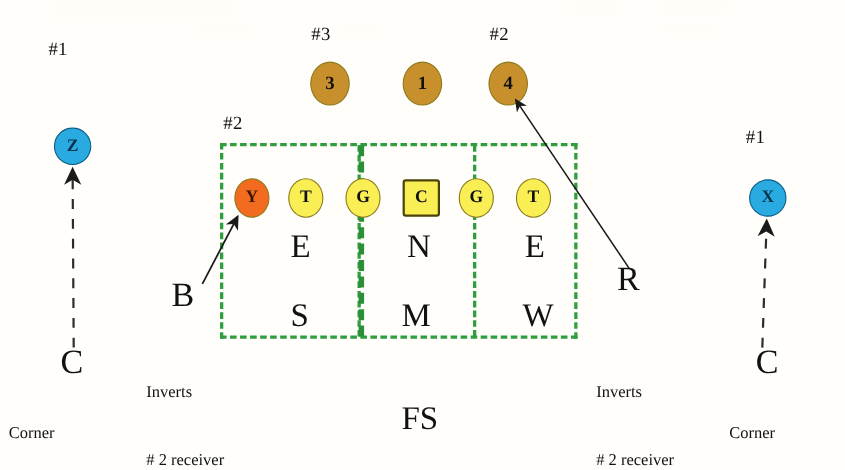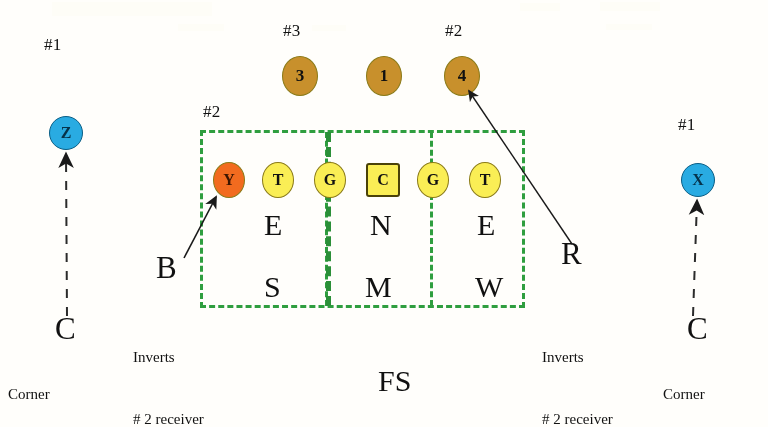--- a/index.html
+++ b/index.html
@@ -121,21 +121,21 @@
     </div>
 
   <div class="lbl lbl-pos" style="left:264px;top:209px;">E</div>
   <div class="lbl lbl-pos" style="left:370px;top:209px;">N</div>
   <div class="lbl lbl-pos" style="left:477px;top:209px;">E</div>
 
   <div class="lbl lbl-pos" style="left:264px;top:271px;">S</div>
   <div class="lbl lbl-pos" style="left:365px;top:271px;">M</div>
   <div class="lbl lbl-pos" style="left:475px;top:271px;">W</div>
 
-  <div class="lbl lbl-pos" style="left:378px;top:365px;">FS</div>
+  <div class="lbl lbl-pos" style="left:365px;top:365px;">FS</div>
 
   <div class="lbl lbl-num" style="left:44px;top:36px;">#1</div>
   <div class="disc" style="left:49px;top:116px;width:34px;height:34px;background:#29ABE2;border-color:#0b5e85;font-size:16px;color:#06324a;">
       <span>Z</span>
     </div>
 
   <div class="lbl lbl-num" style="left:678px;top:116px;">#1</div>
   <div class="disc" style="left:681px;top:163px;width:34px;height:34px;background:#29ABE2;border-color:#0b5e85;font-size:16px;color:#06324a;">
       <span>X</span>
     </div>

